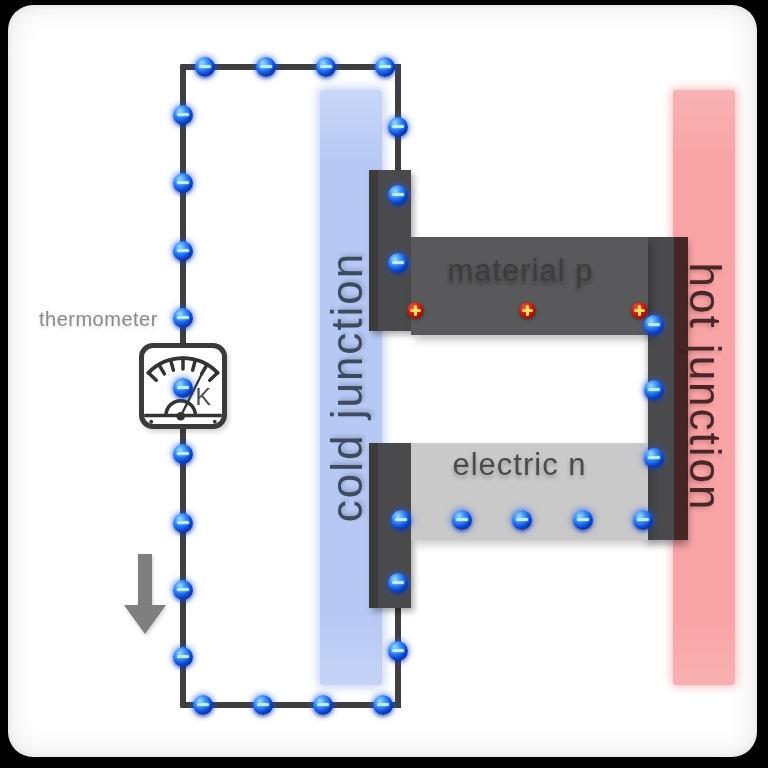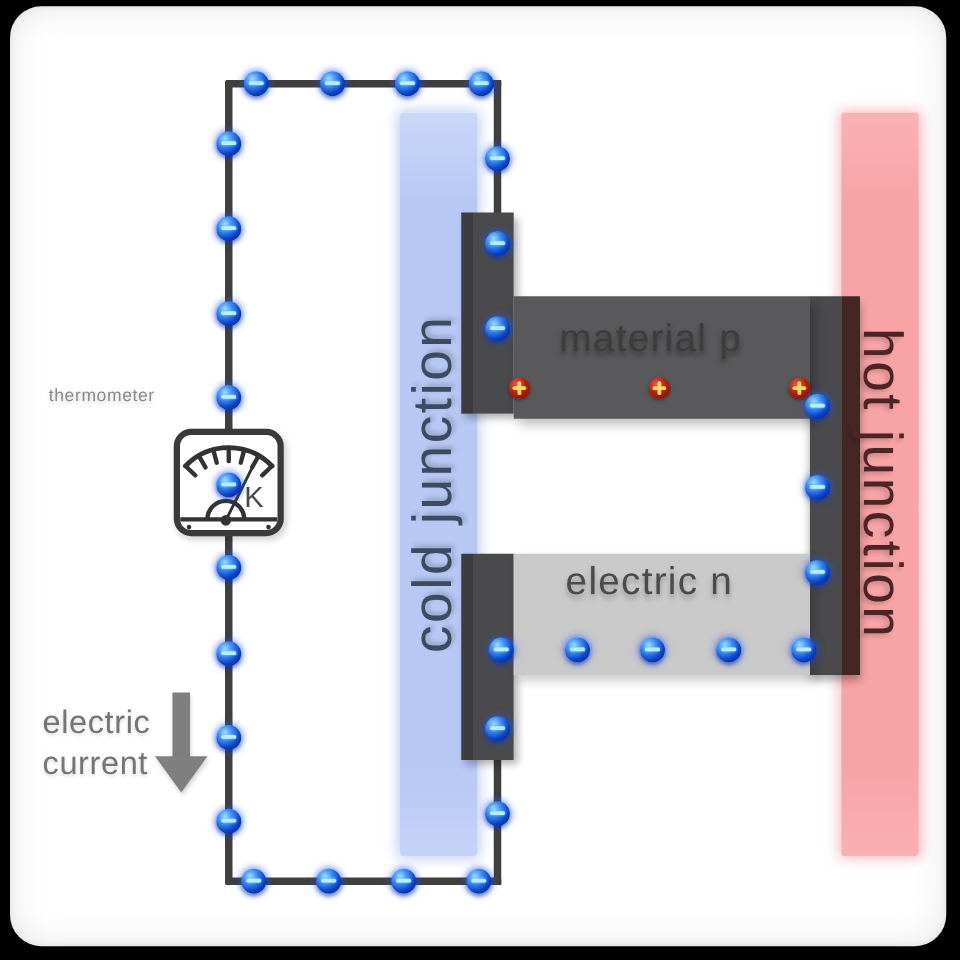--- a/index.html
+++ b/index.html
@@ -37,21 +37,21 @@
   .bar.material-p span{margin-top:16px;margin-right:18px;text-shadow:0 3px 4px rgba(0,0,0,.35);}
   .bar.material-n{top:438px;height:97px;background:var(--material-n-fill);color:var(--material-n-text);
         box-shadow:4px 5px 8px rgba(0,0,0,.20);}
   .bar.material-n span{margin-top:4px;margin-right:20px;text-shadow:0 3px 4px rgba(0,0,0,.25);}
   
   .thermo-box{position:absolute;left:131px;top:338px;width:78px;height:76px;background:#fff;
         border:5px solid #3a3a3a;border-radius:14px;box-shadow:2px 3px 5px rgba(0,0,0,.18);}
   .thermo-box svg{display:block;width:78px;height:76px;}
   
   .caption{position:absolute;color:var(--caption-gray);text-shadow:0 2px 3px rgba(0,0,0,.15);}
-  .thermo-caption{left:31px;top:303px;font-size:14px;letter-spacing:.5px;}
+  .thermo-caption{left:31px;top:303px;font-size:20px;letter-spacing:.5px;}
   .current-caption{left:26px;top:556px;font-size:26px;line-height:33px;letter-spacing:.5px;color:#757575;}
   
   .arrow-shaft{position:absolute;left:130px;top:549px;width:14px;height:52px;background:var(--arrow-gray);
         box-shadow:1px 2px 3px rgba(0,0,0,.2);}
   .arrow-head{position:absolute;left:116px;top:600px;width:0;height:0;
         border-left:21px solid transparent;border-right:21px solid transparent;
         border-top:29px solid var(--arrow-gray);filter:drop-shadow(1px 2px 2px rgba(0,0,0,.2));}
   
   .vlabel{position:absolute;white-space:nowrap;font-size:44px;letter-spacing:2px;
         transform-origin:center;text-shadow:2px 2px 4px rgba(0,0,0,.20);}
@@ -108,24 +108,20 @@
         <path class="gauge-stroke" stroke-width="4.5" d="M28,87 A19,19 0 0 1 66,87"></path>
         <path class="gauge-stroke" stroke-width="4.5" d="M0,87 L100,87"></path>
         <circle class="gauge-fill" cx="9" cy="95" r="2.4"></circle>
         <circle class="gauge-fill" cx="91" cy="95" r="2.4"></circle>
         <text class="gauge-k" x="66" y="74">K</text>
       </svg>
     </div>
 
     <div class="caption thermo-caption">thermometer</div>
 
-    <div class="caption current-caption">
-      <div>electric</div>
-      <div>current</div>
-    </div>
     <div class="arrow-shaft"></div>
     <div class="arrow-head"></div>
 
     <div class="vlabel cold-label">cold junction</div>
     <div class="vlabel hot-label">hot junction</div>
 
     <div class="layer" id="particles">
         <div class="electron" style="left: 197px; top: 62px;"></div>
         <div class="electron" style="left: 258px; top: 62px;"></div>
         <div class="electron" style="left: 318px; top: 62px;"></div>

